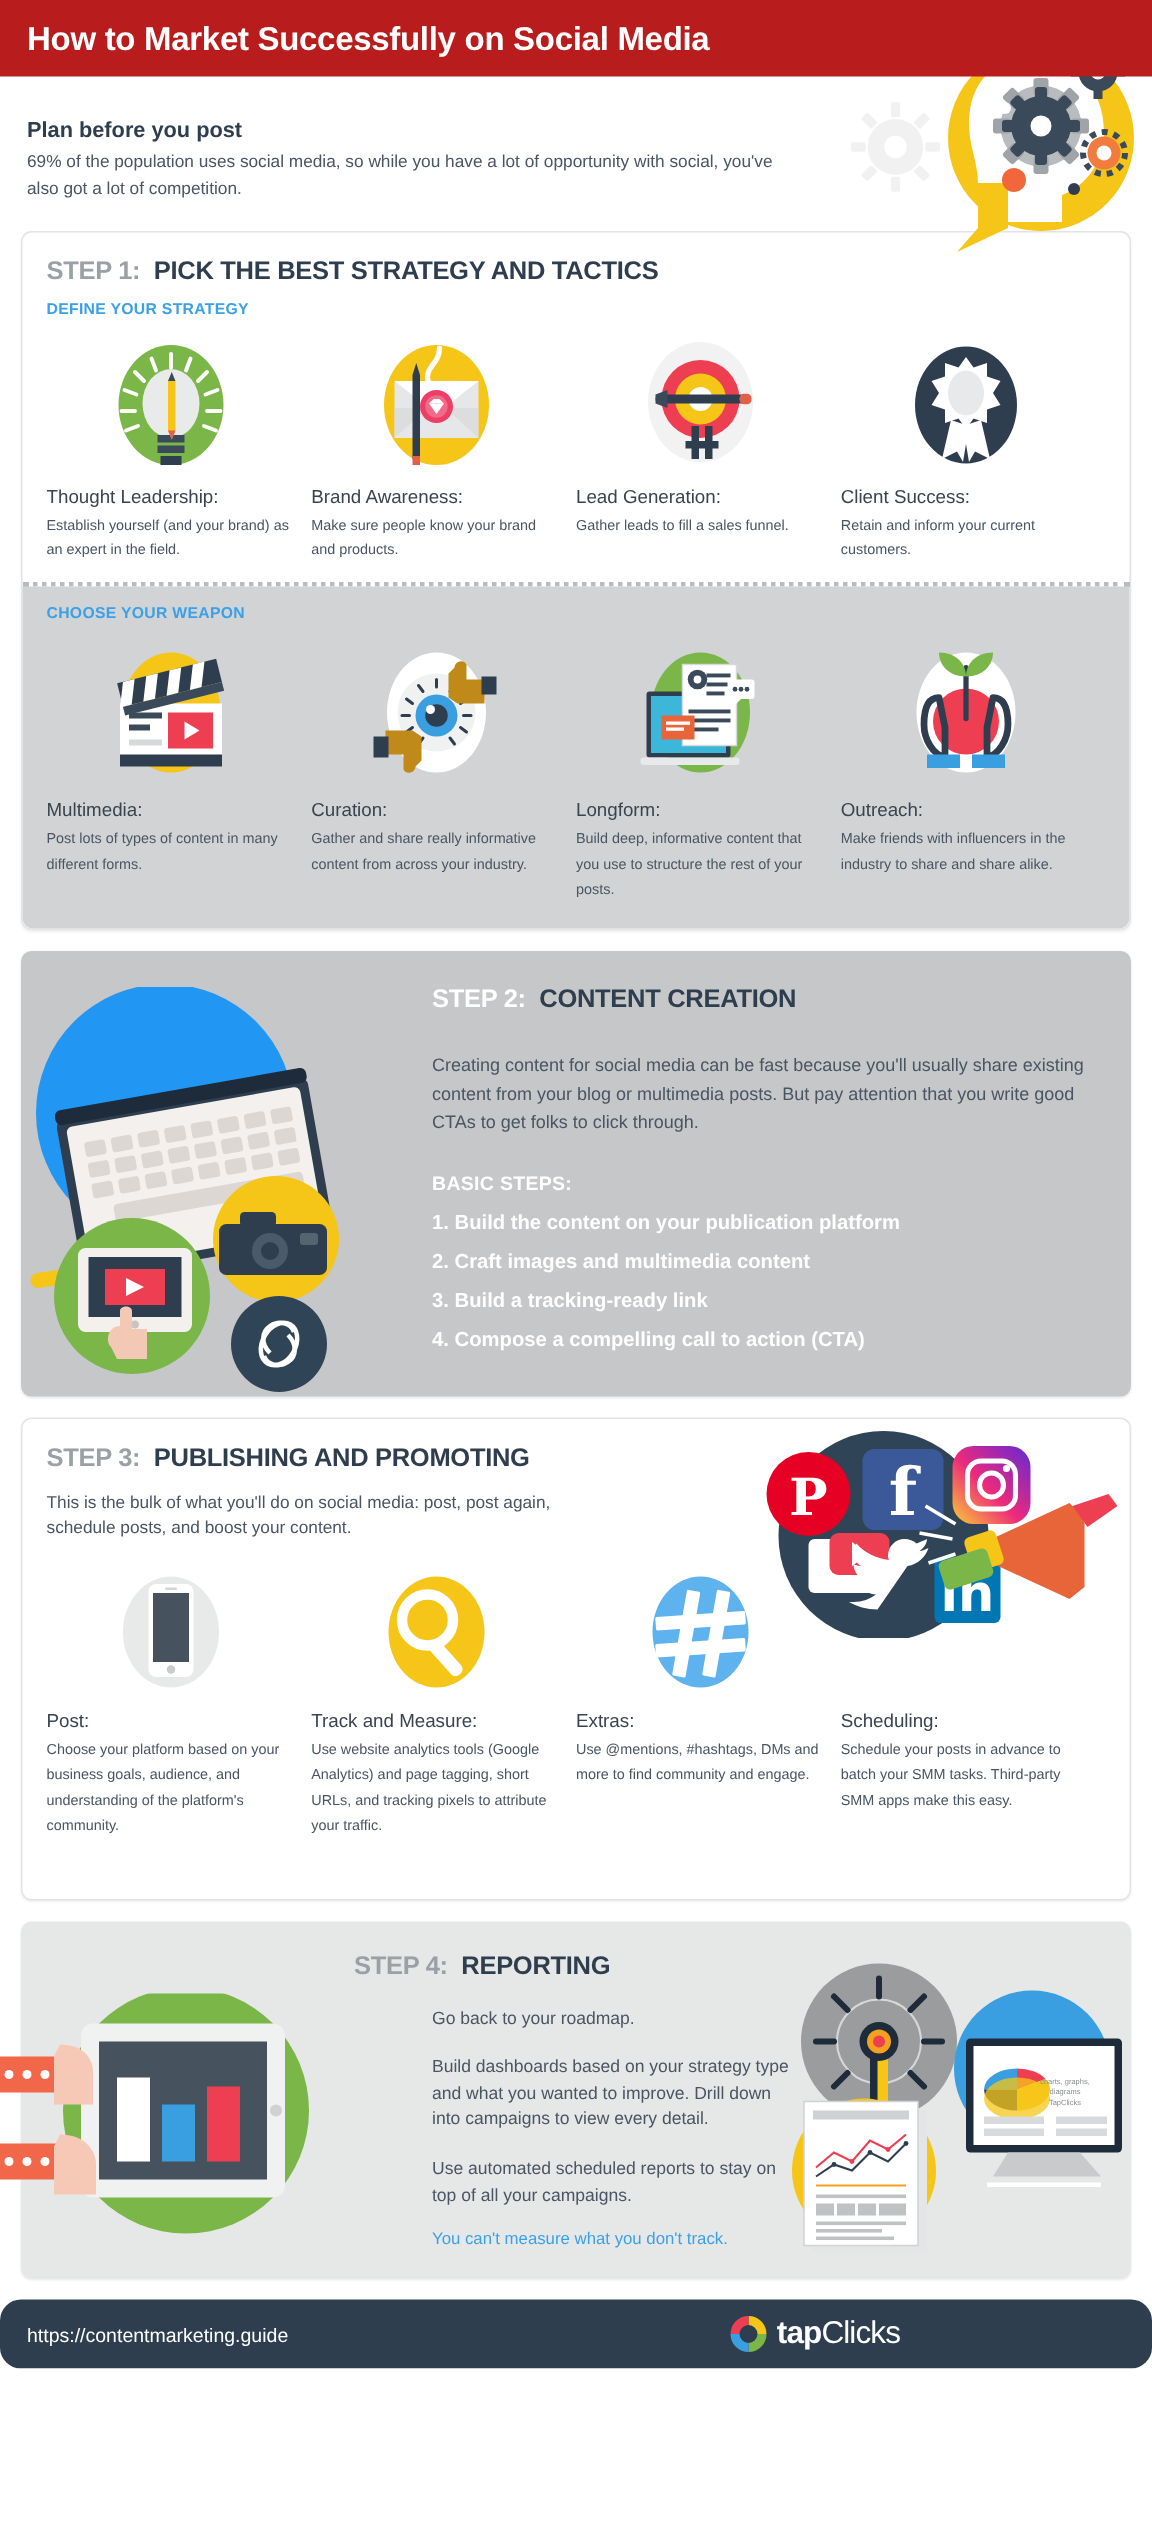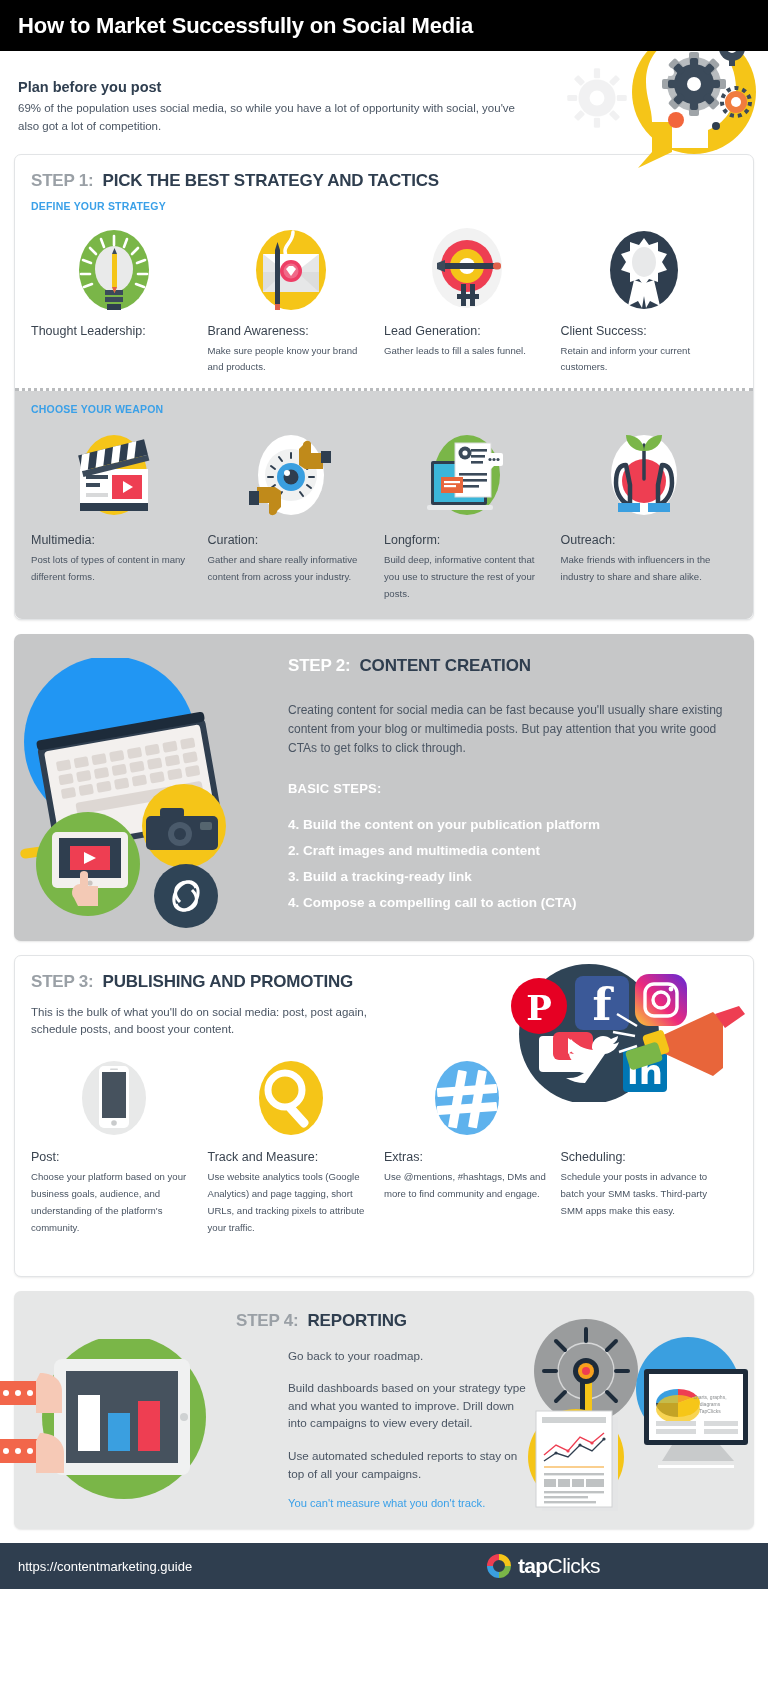--- a/index.html
+++ b/index.html
@@ -7,21 +7,21 @@
     width: 768px;
     background: #ffffff;
     font-family: "Liberation Sans", sans-serif;
     color: #3a4450;
     -webkit-font-smoothing: antialiased;
   }
   .page { width: 768px; position: relative; overflow: hidden; }
 
   
   .header {
-    background: #000000;
+    background: #b91c1c;
     height: 51px;
     display: flex;
     align-items: center;
     padding-left: 18px;
     position: relative;
     z-index: 5;
   }
   .header-title {
     color: #ffffff;
     font-size: 22px;
@@ -155,21 +155,21 @@
   .step2-body {
     font-size: 12px;
     line-height: 1.62;
     color: #4a5563;
     margin-bottom: 22px;
   }
   .basic-label {
     font-size: 13px;
     font-weight: bold;
     color: #ffffff;
-    margin-bottom: 21px;
+    margin-bottom: 11px;
     letter-spacing: .2px;
   }
   .basic-item {
     font-size: 13.5px;
     font-weight: bold;
     color: #ffffff;
     margin-bottom: 11px;
   }
   .step2-art { position: absolute; left: 0; top: 24px; width: 260px; height: 270px; }
 
@@ -206,20 +206,21 @@
 
   
   .footer {
     margin-top: 14px;
     background: #2f3e4f;
     height: 46px;
     display: flex;
     align-items: center;
     justify-content: space-between;
     padding: 0 18px;
+    border-radius: 14px;
   }
   .footer-url { color: #ffffff; font-size: 13px; }
   .footer-brand { display: flex; align-items: center; gap: 6px; margin-right: 150px; }
   .brand-text { font-size: 21px; color: #ffffff; letter-spacing: -0.6px; }
   .brand-text b { font-weight: bold; }
   .brand-text span { font-weight: normal; }
 </style>
 </head>
 <body>
 
@@ -328,20 +329,21 @@
               <ellipse cx="46" cy="45" rx="19" ry="23" fill="#e9eaea"></ellipse>
               <rect x="37" y="66" width="18" height="5" fill="#3b4a5a"></rect>
               <rect x="37" y="73" width="18" height="5" fill="#3b4a5a"></rect>
               <rect x="39" y="80" width="14" height="6" fill="#2f3e4f"></rect>
               <path d="M44 30 L49 30 L49 63 L46.5 69 L44 63 Z" fill="#f5c518"></path>
               <path d="M44 30 L49 30 L46.5 24 Z" fill="#3b4a5a"></path>
               <path d="M44 63 L49 63 L46.5 69 Z" fill="#e0604a"></path>
             </svg>
           </div>
           <div class="item-title">Thought Leadership:</div>
+          <div class="item-body">Establish yourself (and your brand) as an expert in the field.</div>
         </div>
 
         <div class="col">
           <div class="icon-wrap">
             <svg width="92" height="92" viewBox="0 0 92 92">
               <ellipse cx="46" cy="46" rx="35" ry="40" fill="#f5c518"></ellipse>
               <path d="M48 8 C48 18 40 20 40 27 C40 33 45 36 50 33" fill="none" stroke="#ffffff" stroke-width="3.5" stroke-linecap="round"></path>
               <rect x="18" y="30" width="56" height="38" fill="#e6e7e8"></rect>
               <path d="M18 30 L46 52 L74 30 Z" fill="#ffffff"></path>
               <path d="M18 68 L40 48 L18 48 Z" fill="#d7d8d9" opacity=".7"></path>
@@ -594,21 +596,21 @@
         </g>
       </svg>
 
       <div class="step2-right">
         <div class="step-head step2-head">
           <span class="step-num">STEP 2:</span>
           <span class="step-name">CONTENT CREATION</span>
         </div>
         <div class="step2-body">Creating content for social media can be fast because you'll usually share existing content from your blog or multimedia posts. But pay attention that you write good CTAs to get folks to click through.</div>
         <div class="basic-label">BASIC STEPS:</div>
-        <div class="basic-item">4. Build the content on your publication platform</div>
+        <div class="basic-item">1. Build the content on your publication platform</div>
         <div class="basic-item">2. Craft images and multimedia content</div>
         <div class="basic-item">3. Build a tracking-ready link</div>
         <div class="basic-item">4. Compose a compelling call to action (CTA)</div>
       </div>
     </div>
   </div>
 
   <div class="card card-white" style="margin-top:14px">
     <div id="step3">
 

